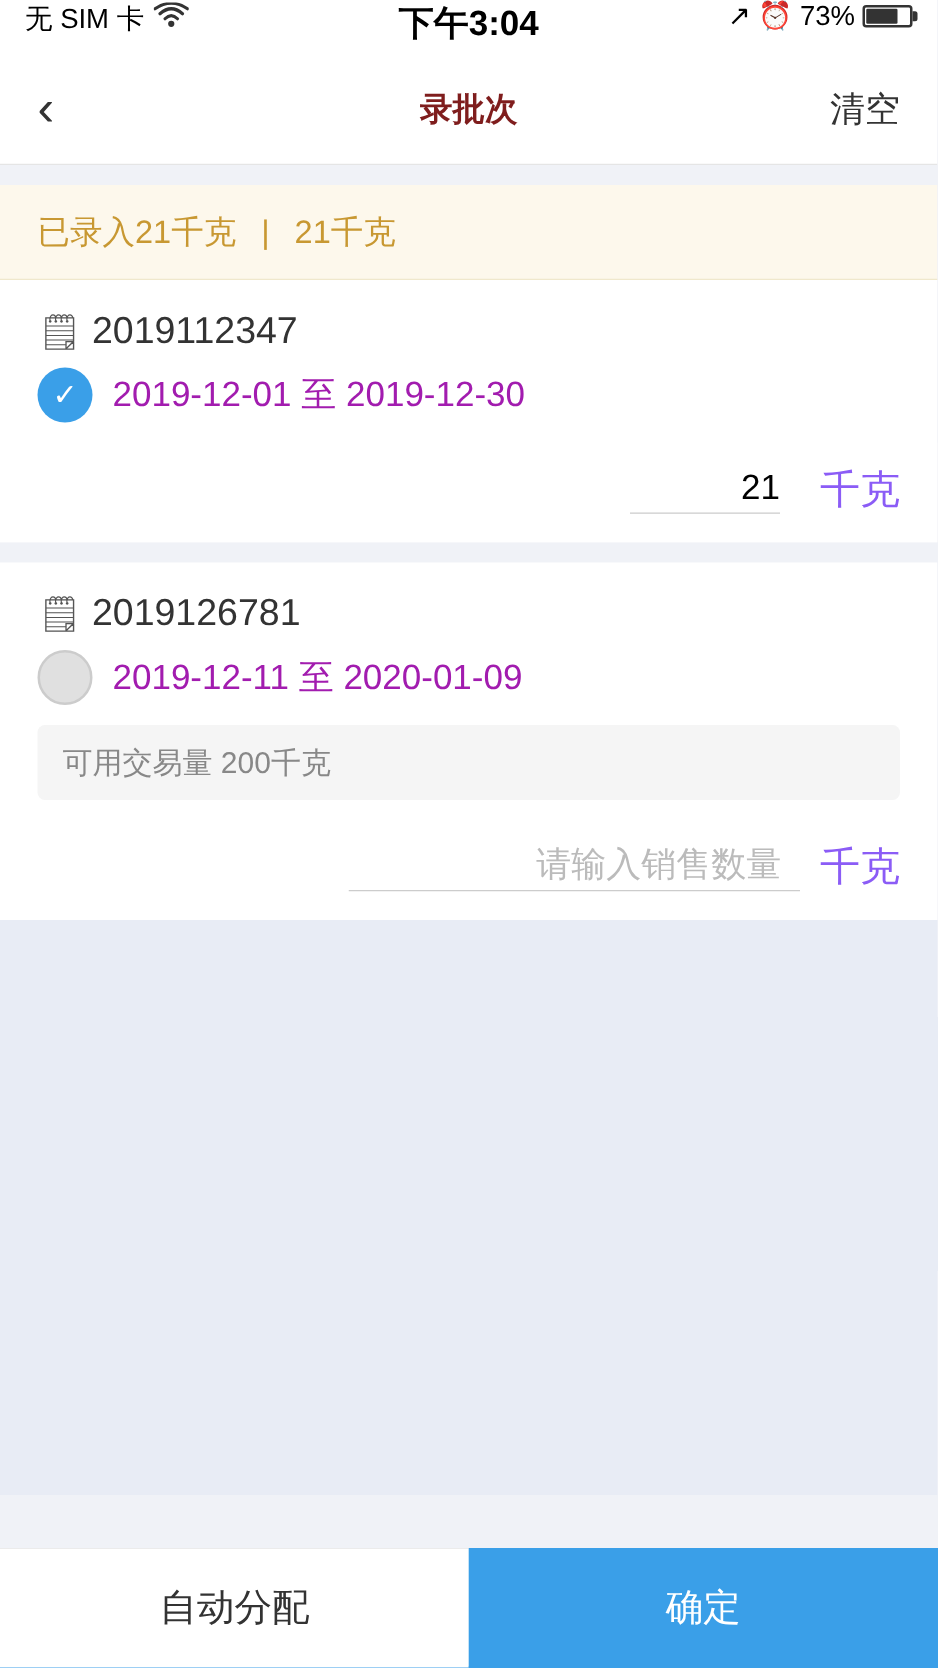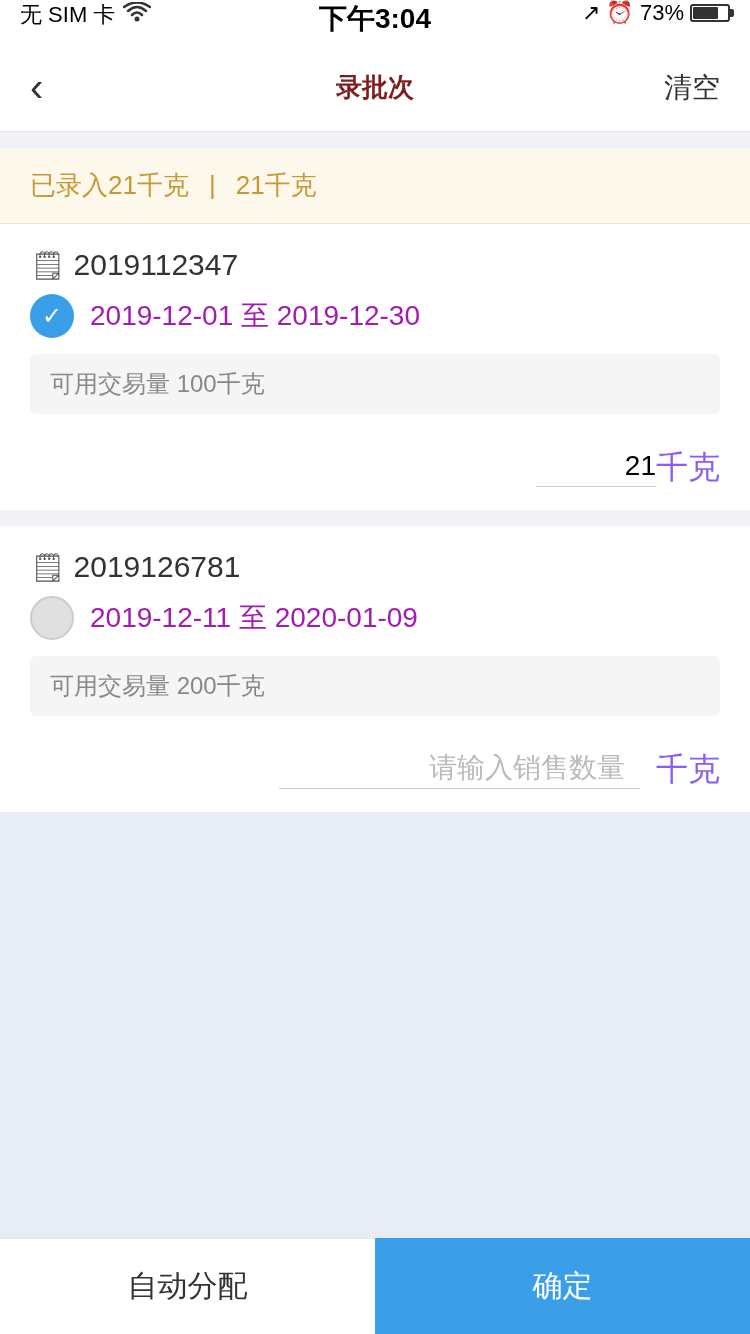--- a/index.html
+++ b/index.html
@@ -178,21 +178,21 @@
       color: #888;
       margin: 0 0 16px 0;
     }
 
     
     .qty-row {
       display: flex;
       align-items: center;
       justify-content: flex-end;
       padding: 16px 30px 20px 30px;
-      gap: 0;
+      gap: 32px;
       background: #fff;
     }
     .qty-unit {
       font-size: 32px;
       color: #8b5cf6;
     }
     .qty-underline {
       border-bottom: 1px solid #ccc;
       min-width: 120px;
       text-align: right;
@@ -306,21 +306,20 @@
     <div class="batch-id-row">
       <span class="batch-icon">🗒</span>
       <span class="batch-id">2019112347</span>
     </div>
     <div class="batch-date-row">
       <div class="radio-btn checked">
         <span class="checkmark">✓</span>
       </div>
       <span class="batch-date">2019-12-01 至 2019-12-30</span>
     </div>
-    <div class="available-qty">可用交易量 100千克</div>
   </div>
   <div class="qty-row">
     <div class="qty-underline">
       <span>21</span>
     </div>
     <span class="qty-unit">千克</span>
   </div>
 </div>
 
 <div class="section-separator"></div>

